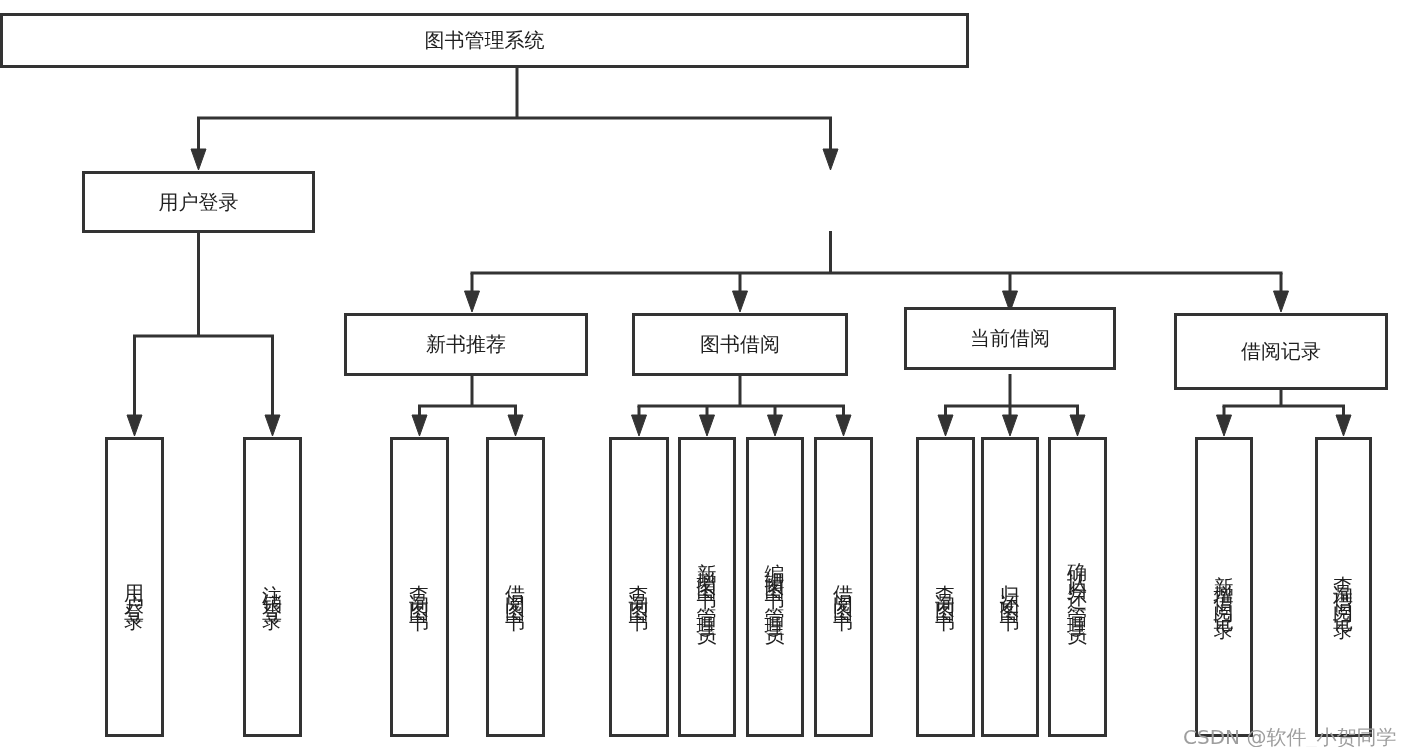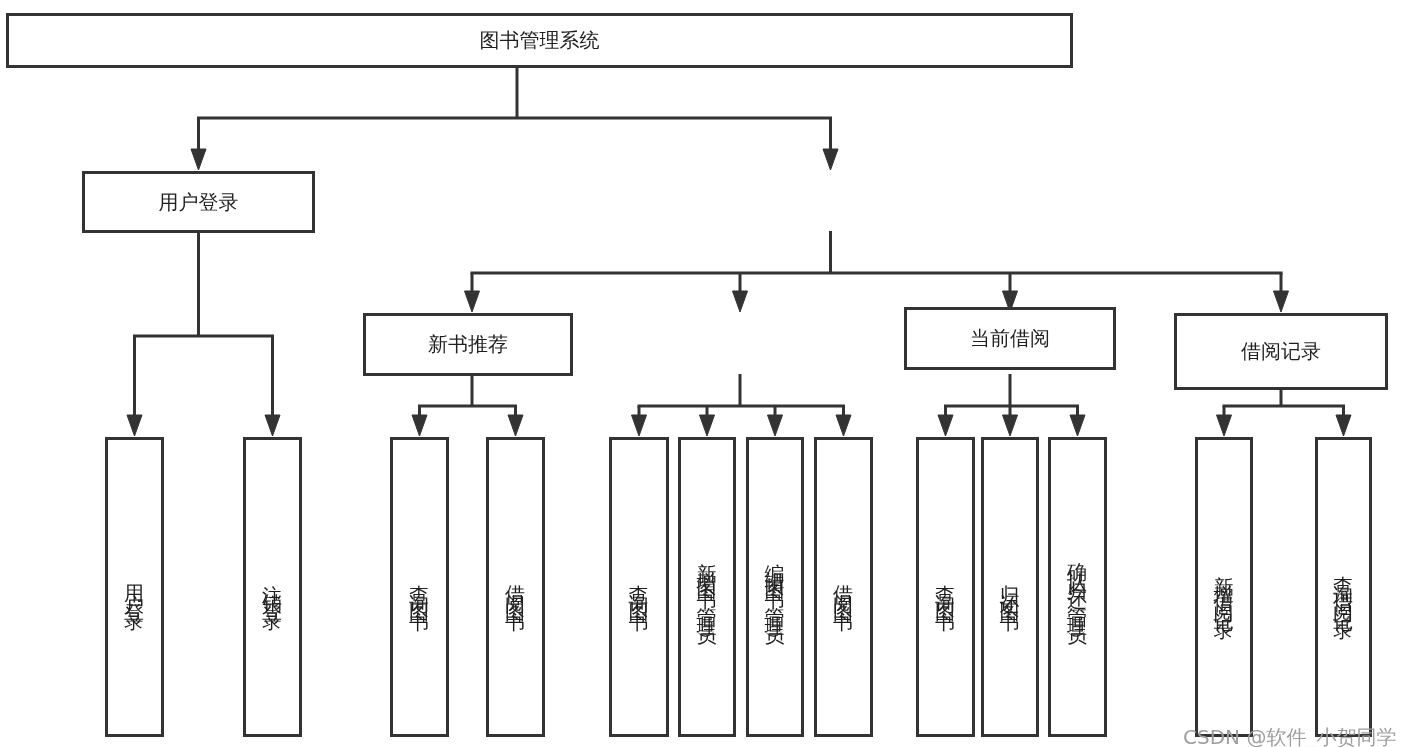--- a/index.html
+++ b/index.html
@@ -109,30 +109,33 @@
     <polygon points="1070,415 1085,415 1077.5,436"></polygon>
 
     <line x1="1281" y1="374" x2="1281" y2="406"></line>
     <line x1="1222.5" y1="406" x2="1345" y2="406"></line>
     <line x1="1224" y1="406" x2="1224" y2="417"></line>
     <polygon points="1216.5,415 1231.5,415 1224,436"></polygon>
     <line x1="1343.5" y1="406" x2="1343.5" y2="417"></line>
     <polygon points="1336,415 1351,415 1343.5,436"></polygon>
   </svg>
 
-  <div class="box" style="left:6px;top:13px;width:1067px;height:55px">
+  <div class="box" style="left:0;top:13px;width:969px;height:55px">
     <span>图书管理系统</span>
   </div>
 
   <div class="box" style="left:82px;top:171px;width:233px;height:62px">
     <span>用户登录</span>
   </div>
 
-  <div class="box" style="left:363px;top:313px;width:210px;height:63px">
+  <div class="box" style="left:344px;top:313px;width:244px;height:63px">
     <span>新书推荐</span>
+  </div>
+  <div class="box" style="left:632px;top:313px;width:216px;height:63px">
+    <span>图书借阅</span>
   </div>
   <div class="box" style="left:904px;top:307px;width:212px;height:63px">
     <span>当前借阅</span>
   </div>
   <div class="box" style="left:1174px;top:313px;width:214px;height:77px">
     <span>借阅记录</span>
   </div>
 
   <div class="box" style="left:105px;top:437px;width:59px;height:300px">
     <span class="vtext">用户登录</span>

